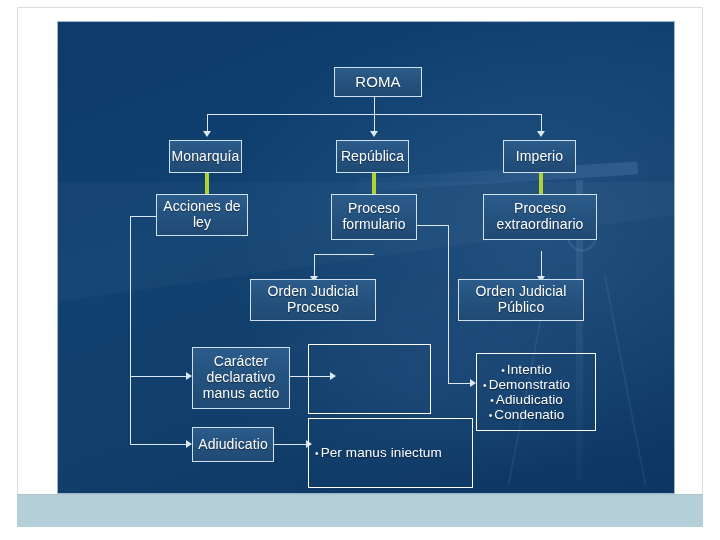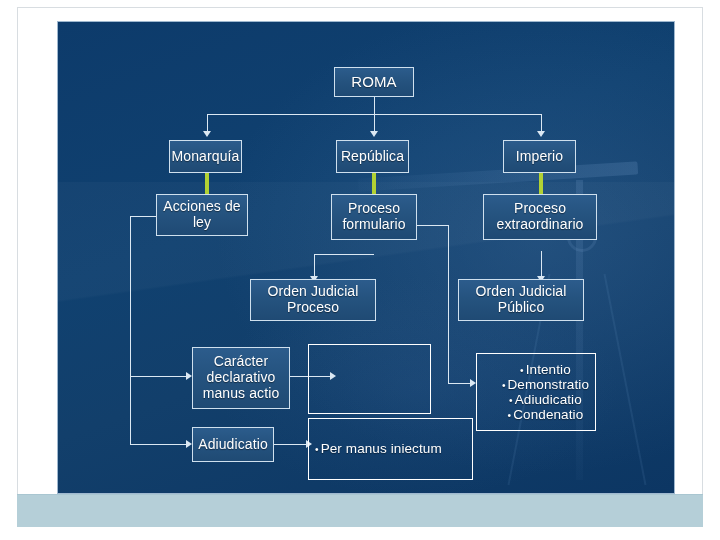--- a/index.html
+++ b/index.html
@@ -144,21 +144,21 @@
 
     <div class="ln lnh" style="left:72px;top:422px;width:58px;"></div>
     <div class="arw arw-r" style="left:128px;top:418px;"></div>
 
     <div class="ln lnh" style="left:232px;top:354px;width:42px;"></div>
     <div class="arw arw-r" style="left:272px;top:350px;"></div>
 
     <div class="ln lnh" style="left:215px;top:422px;width:35px;"></div>
     <div class="arw arw-r" style="left:248px;top:418px;"></div>
 
-    <div class="node fill" style="left:276px;top:45px;width:80px;height:30px;font-size:15px;">
+    <div class="node fill" style="left:276px;top:45px;width:88px;height:30px;font-size:15px;">
       <span>ROMA</span>
     </div>
 
     <div class="node fill" style="left:278px;top:118px;width:73px;height:33px;font-size:14px;">
       <span>República</span>
     </div>
 
     <div class="node fill" style="left:111px;top:118px;width:73px;height:33px;font-size:14px;">
       <span>Monarquía</span>
     </div>
@@ -200,30 +200,30 @@
 
     <div class="node fill" style="left:134px;top:405px;width:82px;height:35px;font-size:14px;">
       <span>Adiudicatio</span>
     </div>
 
     <div class="node ghost bul" style="left:250px;top:322px;width:123px;height:70px;font-size:13.5px;">
       <ul>
       </ul>
     </div>
 
-    <div class="node ghost bul" style="left:418px;top:331px;width:120px;height:78px;font-size:13.5px;justify-content:flex-end;">
+    <div class="node ghost bul" style="left:418px;top:331px;width:120px;height:78px;font-size:13.5px;justify-content:flex-start;">
       <ul style="text-align:center;">
         <li>Intentio</li>
         <li>Demonstratio</li>
         <li>Adiudicatio</li>
         <li>Condenatio</li>
       </ul>
     </div>
 
-    <div class="node ghost bul" style="left:250px;top:396px;width:165px;height:62px;font-size:13.5px;">
+    <div class="node ghost bul" style="left:250px;top:396px;width:165px;height:70px;font-size:13.5px;">
       <ul>
         <li>Per manus iniectum</li>
       </ul>
     </div>
 
   </div>
 
   <div class="footer"></div>
 </div>
 

